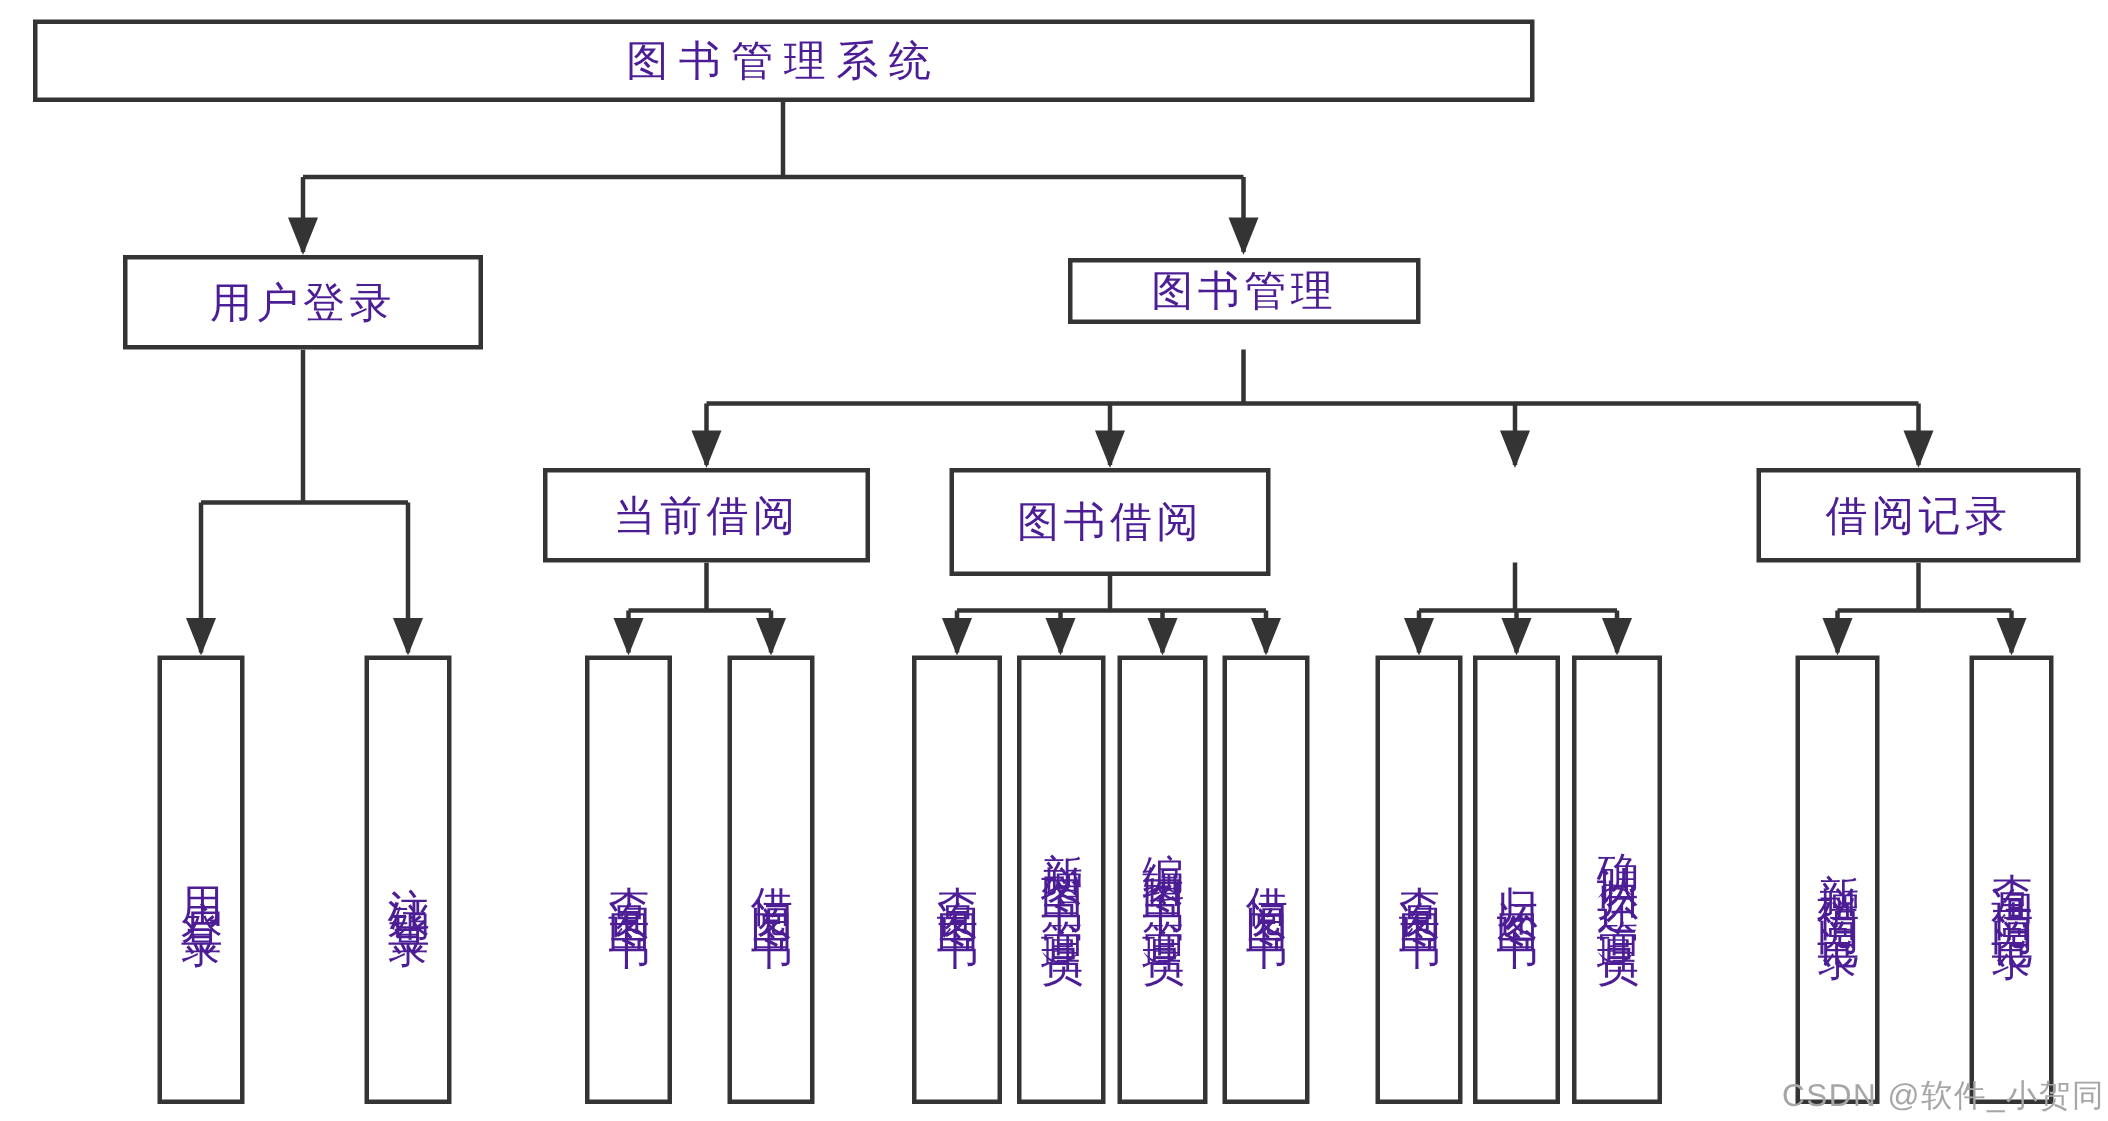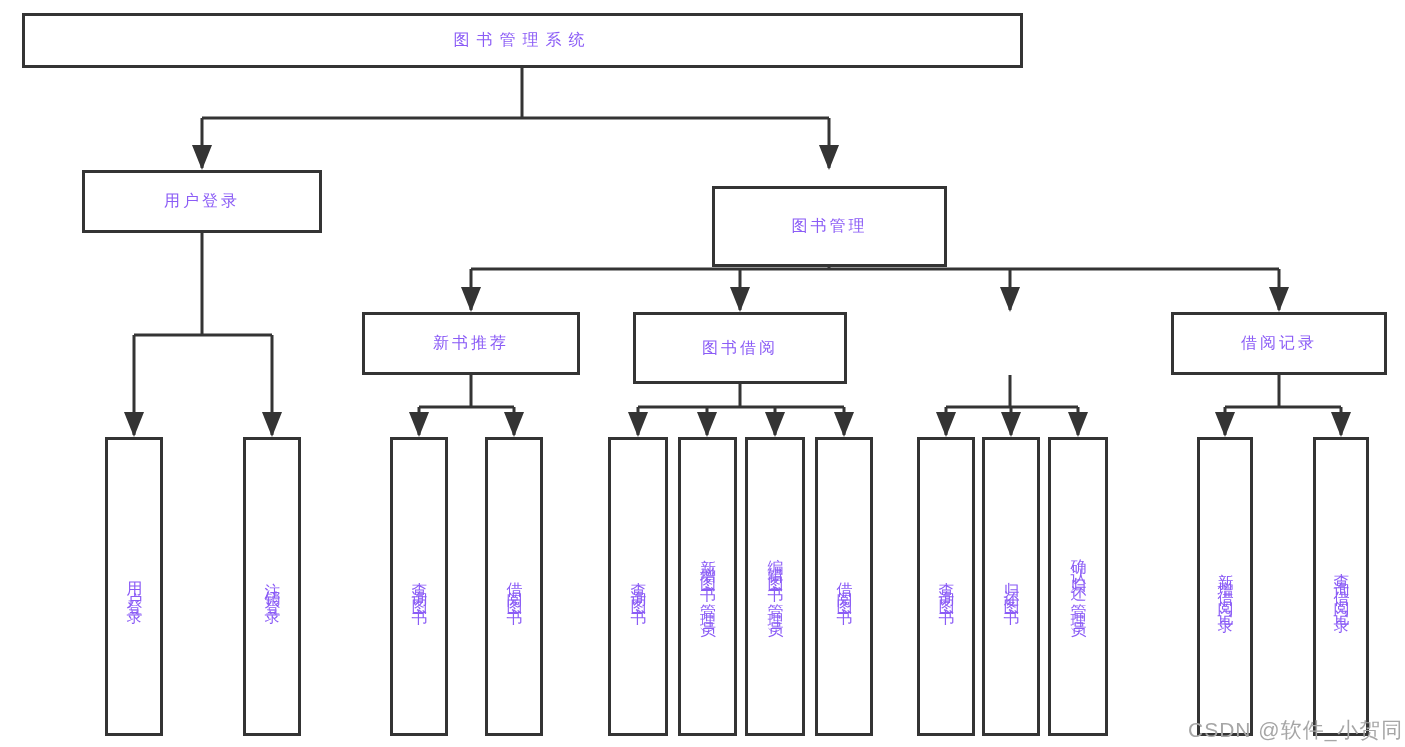--- a/index.html
+++ b/index.html
@@ -9,25 +9,25 @@
     background:#ffffff;
     font-family:"Liberation Sans", sans-serif;
     overflow:hidden;
   }
   svg.connectors{position:absolute;left:0;top:0;z-index:1;}
   .box{
     position:absolute;
     box-sizing:border-box;
     background:#ffffff;
     border:3px solid #343434;
-    color:#8b5cf6;
+    color:#4c1d95;
     display:flex;
     align-items:center;
     justify-content:center;
-    font-size:16px;
+    font-size:28px;
     z-index:2;
     white-space:nowrap;
   }
   .box.h{letter-spacing:3px;}
   .box.root{letter-spacing:7px;}
   .box.v{
     writing-mode:vertical-rl;
     text-orientation:mixed;
     letter-spacing:9px;
     white-space:normal;
@@ -72,23 +72,23 @@
         <polygon points="1001,412 1021,412 1011,437" fill="#343434"></polygon>
         <polygon points="1068,412 1088,412 1078,437" fill="#343434"></polygon>
         <polygon points="1215,412 1235,412 1225,437" fill="#343434"></polygon>
         <polygon points="1331,412 1351,412 1341,437" fill="#343434"></polygon>
       </g>
   </svg>
 
   <div class="box root" style="left:22px;top:13px;width:1001px;height:55px">图书管理系统</div>
 
   <div class="box h" style="left:82px;top:170px;width:240px;height:63px">用户登录</div>
-  <div class="box h" style="left:712px;top:186px;width:235px;height:81px">图书管理</div>
+  <div class="box h" style="left:712px;top:172px;width:235px;height:44px">图书管理</div>
 
-  <div class="box h" style="left:362px;top:312px;width:218px;height:63px">新书推荐</div>
+  <div class="box h" style="left:362px;top:312px;width:218px;height:63px">当前借阅</div>
   <div class="box h" style="left:633px;top:312px;width:214px;height:72px">图书借阅</div>
   <div class="box h" style="left:1171px;top:312px;width:216px;height:63px">借阅记录</div>
 
   <div class="box v" style="left:105px;top:437px;width:58px;height:299px">用户登录</div>
   <div class="box v" style="left:243px;top:437px;width:58px;height:299px">注销登录</div>
 
   <div class="box v" style="left:390px;top:437px;width:58px;height:299px">查询图书</div>
   <div class="box v" style="left:485px;top:437px;width:58px;height:299px">借阅图书</div>
 
   <div class="box v" style="left:608px;top:437px;width:60px;height:299px">查询图书</div>

